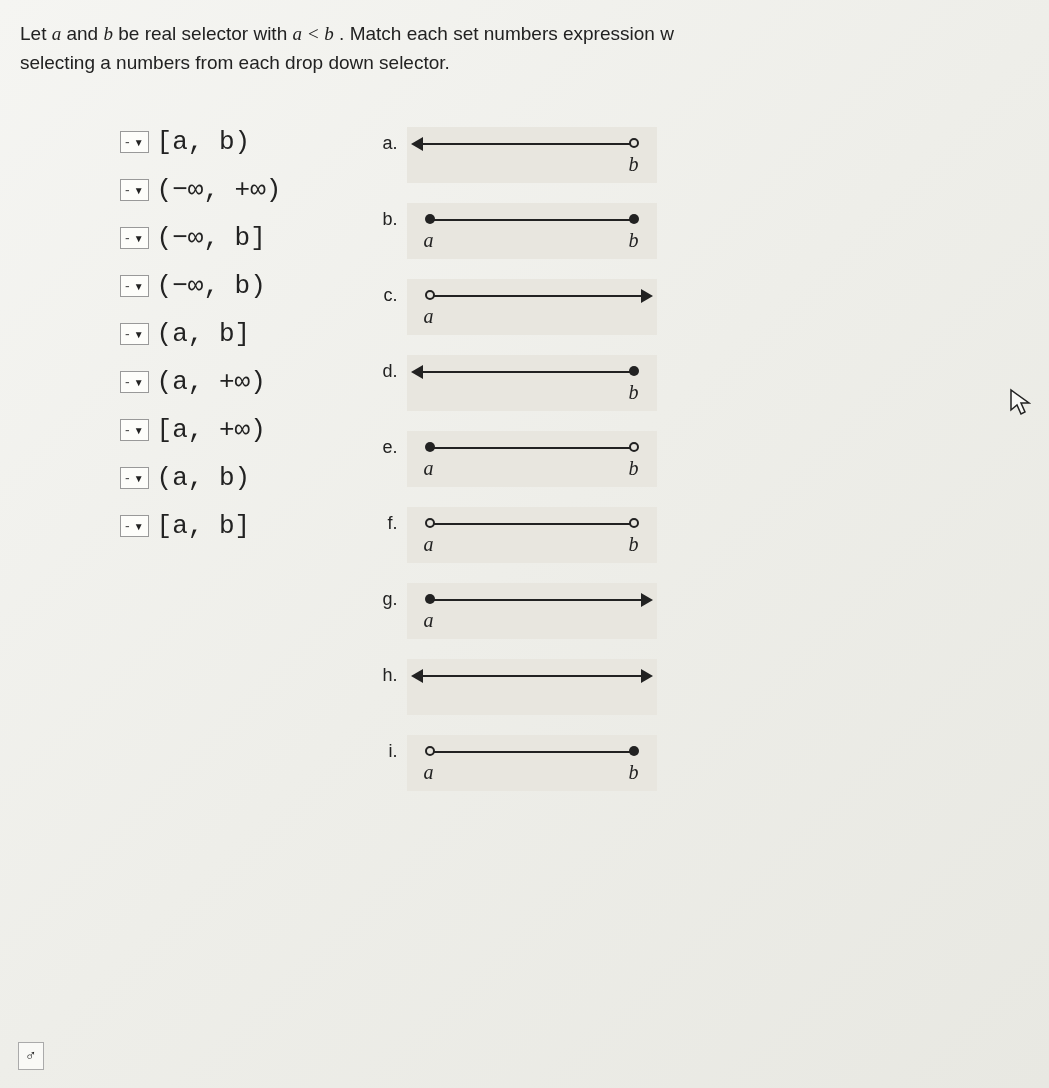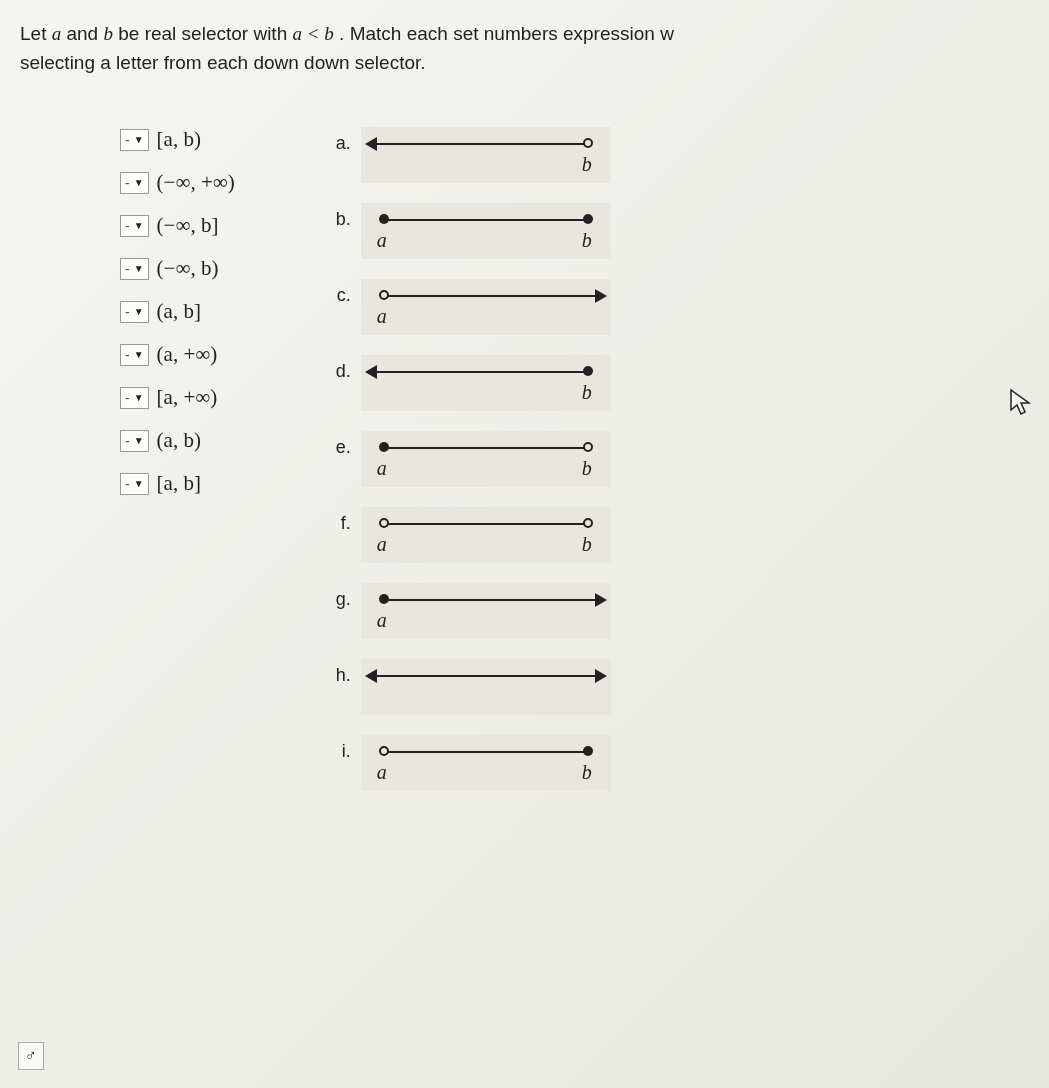--- a/index.html
+++ b/index.html
@@ -41,22 +41,22 @@
     background: #fdfdfa;
     padding: 2px 4px;
     font-size: 14px;
     font-family: Arial, sans-serif;
     margin-right: 8px;
     cursor: pointer;
   }
   .dropdown .dash { color:#555; margin-right:4px; }
   .dropdown .chev { font-size:10px; }
   .expr {
-    font-family: Liberation Serif, serif;
-    font-size: 21px;
+    font-family: Liberation Mono, monospace;
+    font-size: 26px;
   }
   .right-col { }
   .diagram-row {
     display: flex;
     align-items: flex-start;
     margin-bottom: 20px;
     position: relative;
   }
   .letter {
     font-family: Verdana, sans-serif;
@@ -116,21 +116,21 @@
     position:absolute;
     top: 388px;
     right: 18px;
   }
 </style>
 </head>
 <body>
 
 <div class="question">
   <span>Let </span><span class="mathit">a</span><span>  and </span><span class="mathit">b</span><span>  be real selector with </span><span class="mathit">a &lt; b</span><span> . Match each set numbers expression w</span><br>
-  <span>selecting a letter from each down down selector.</span>
+  <span>selecting a numbers from each drop down selector.</span>
 </div>
 
 <div class="content">
   <div class="left-col" id="left-col">
       <div class="row">
         <div class="dropdown">
           <span class="dash">-</span>
           <span class="chev">▼</span>
         </div>
         <span class="expr">[a, b)</span>

